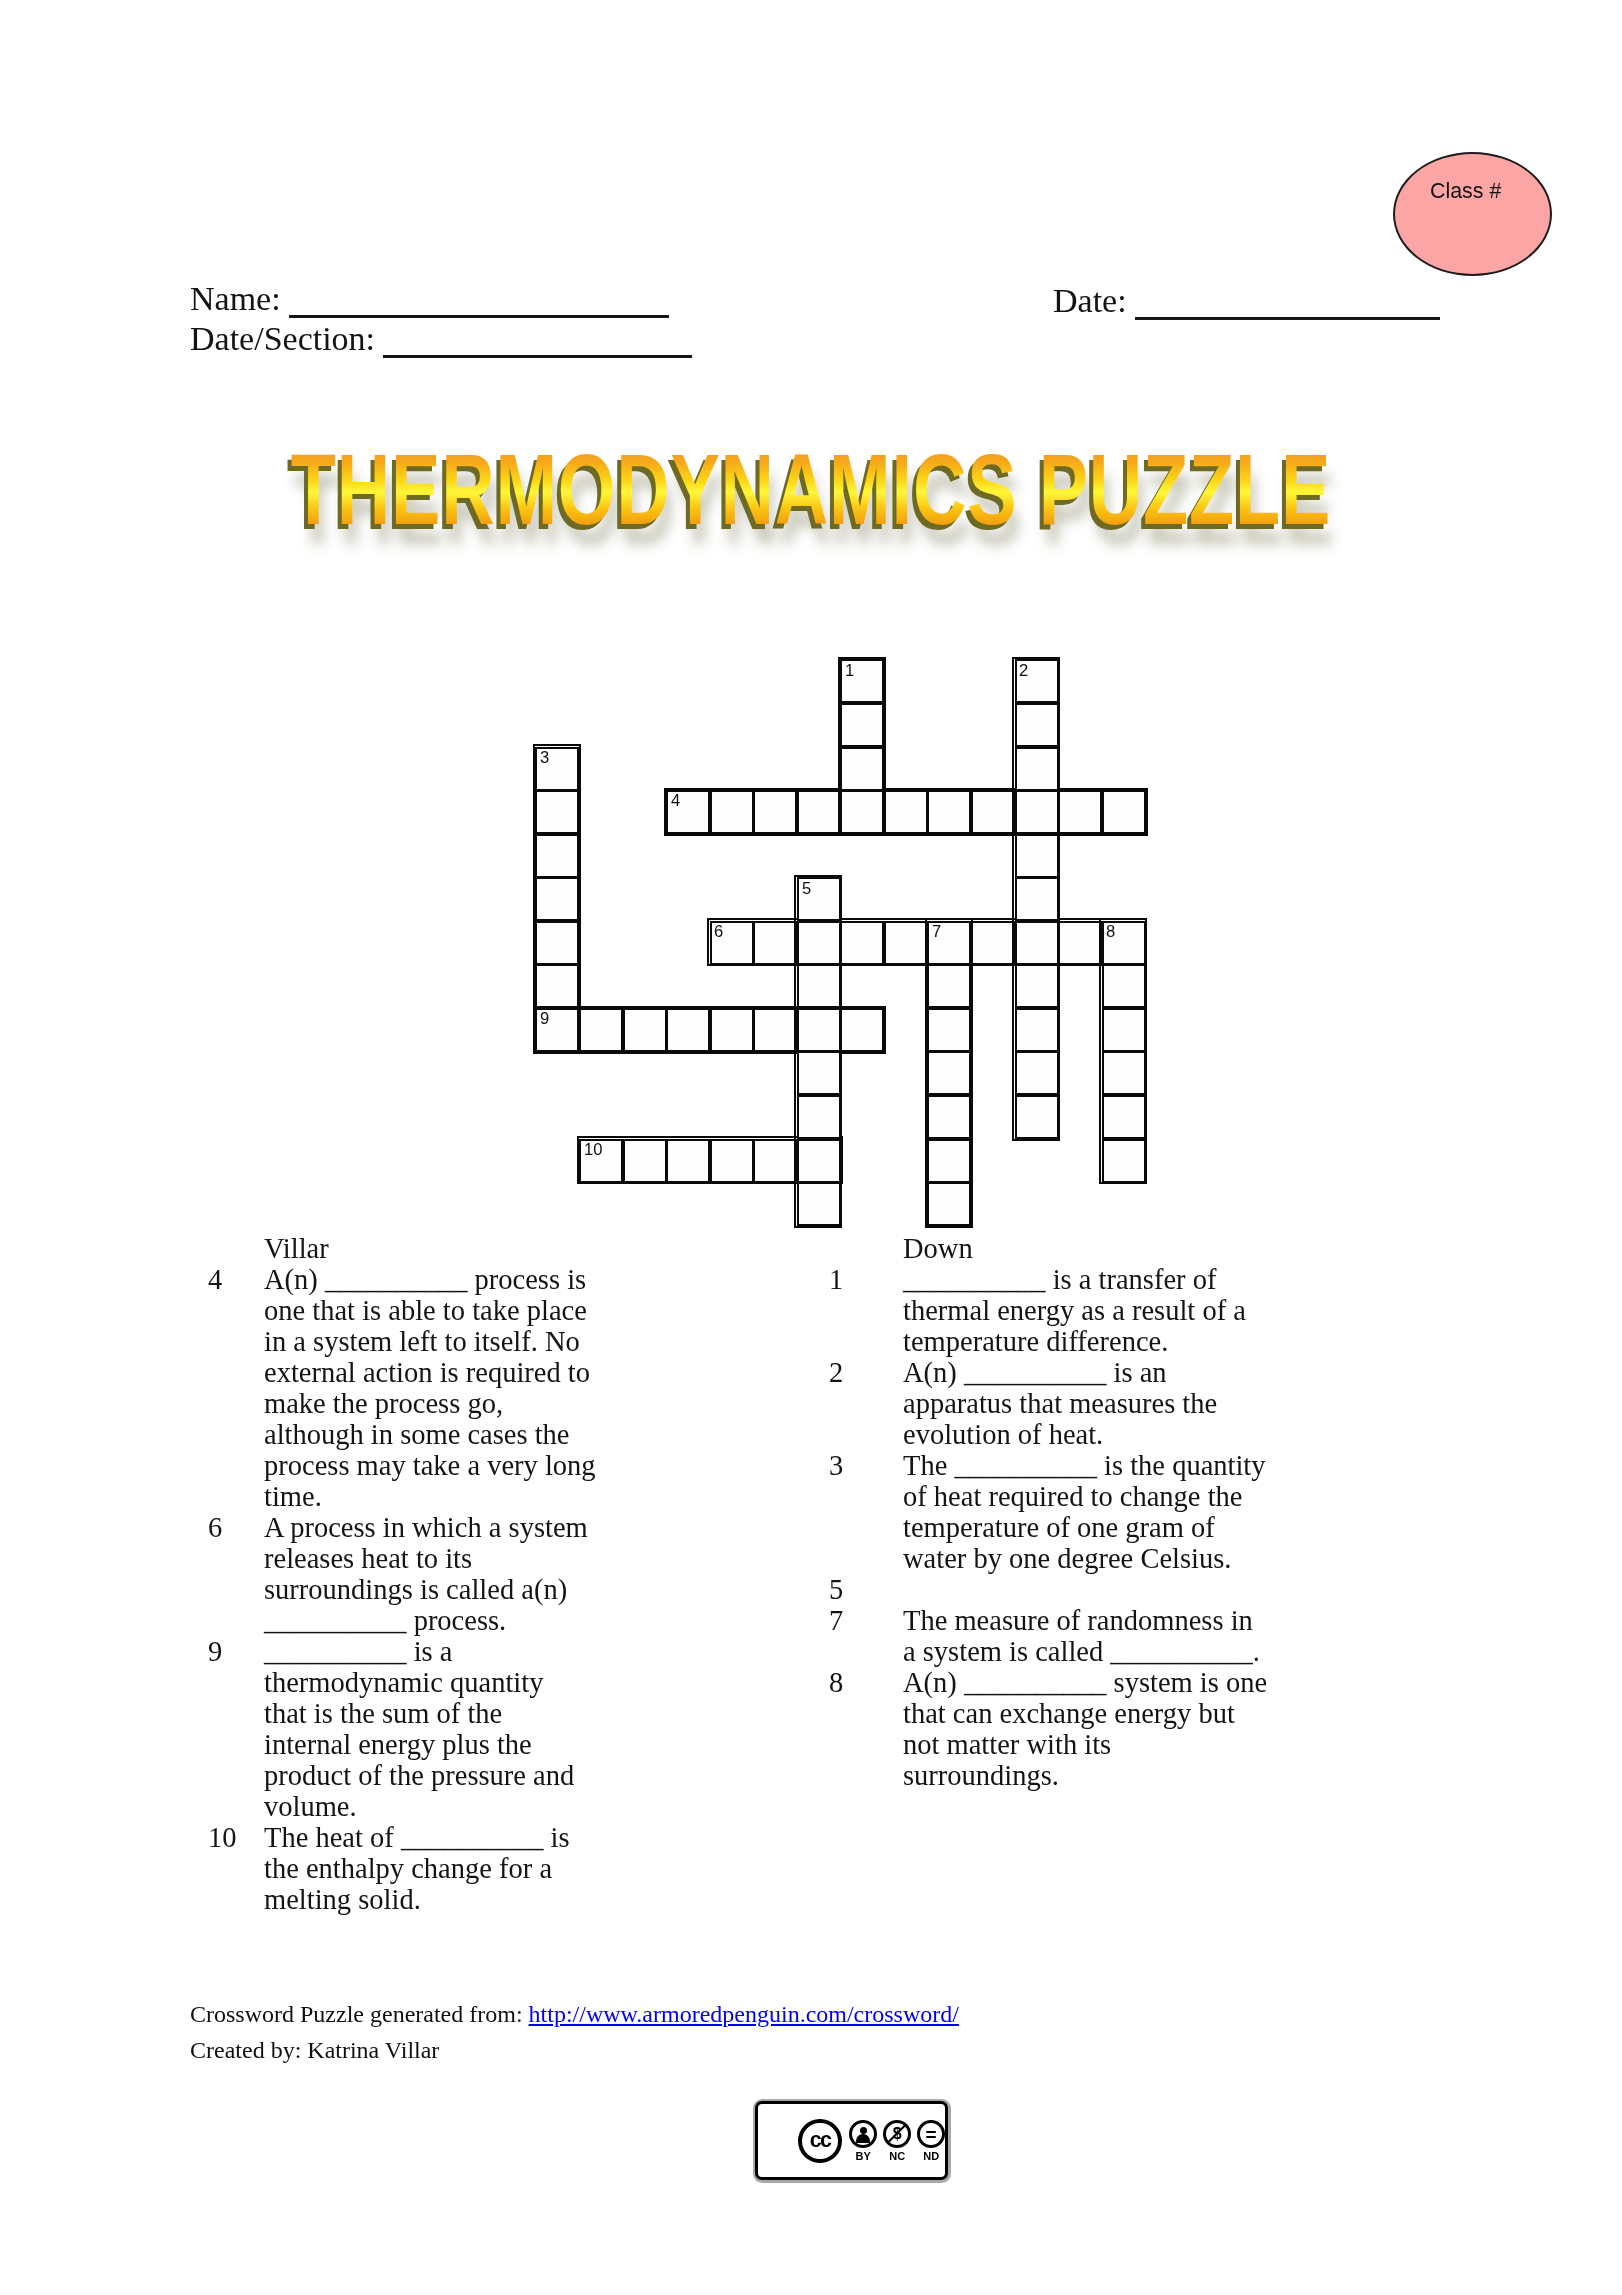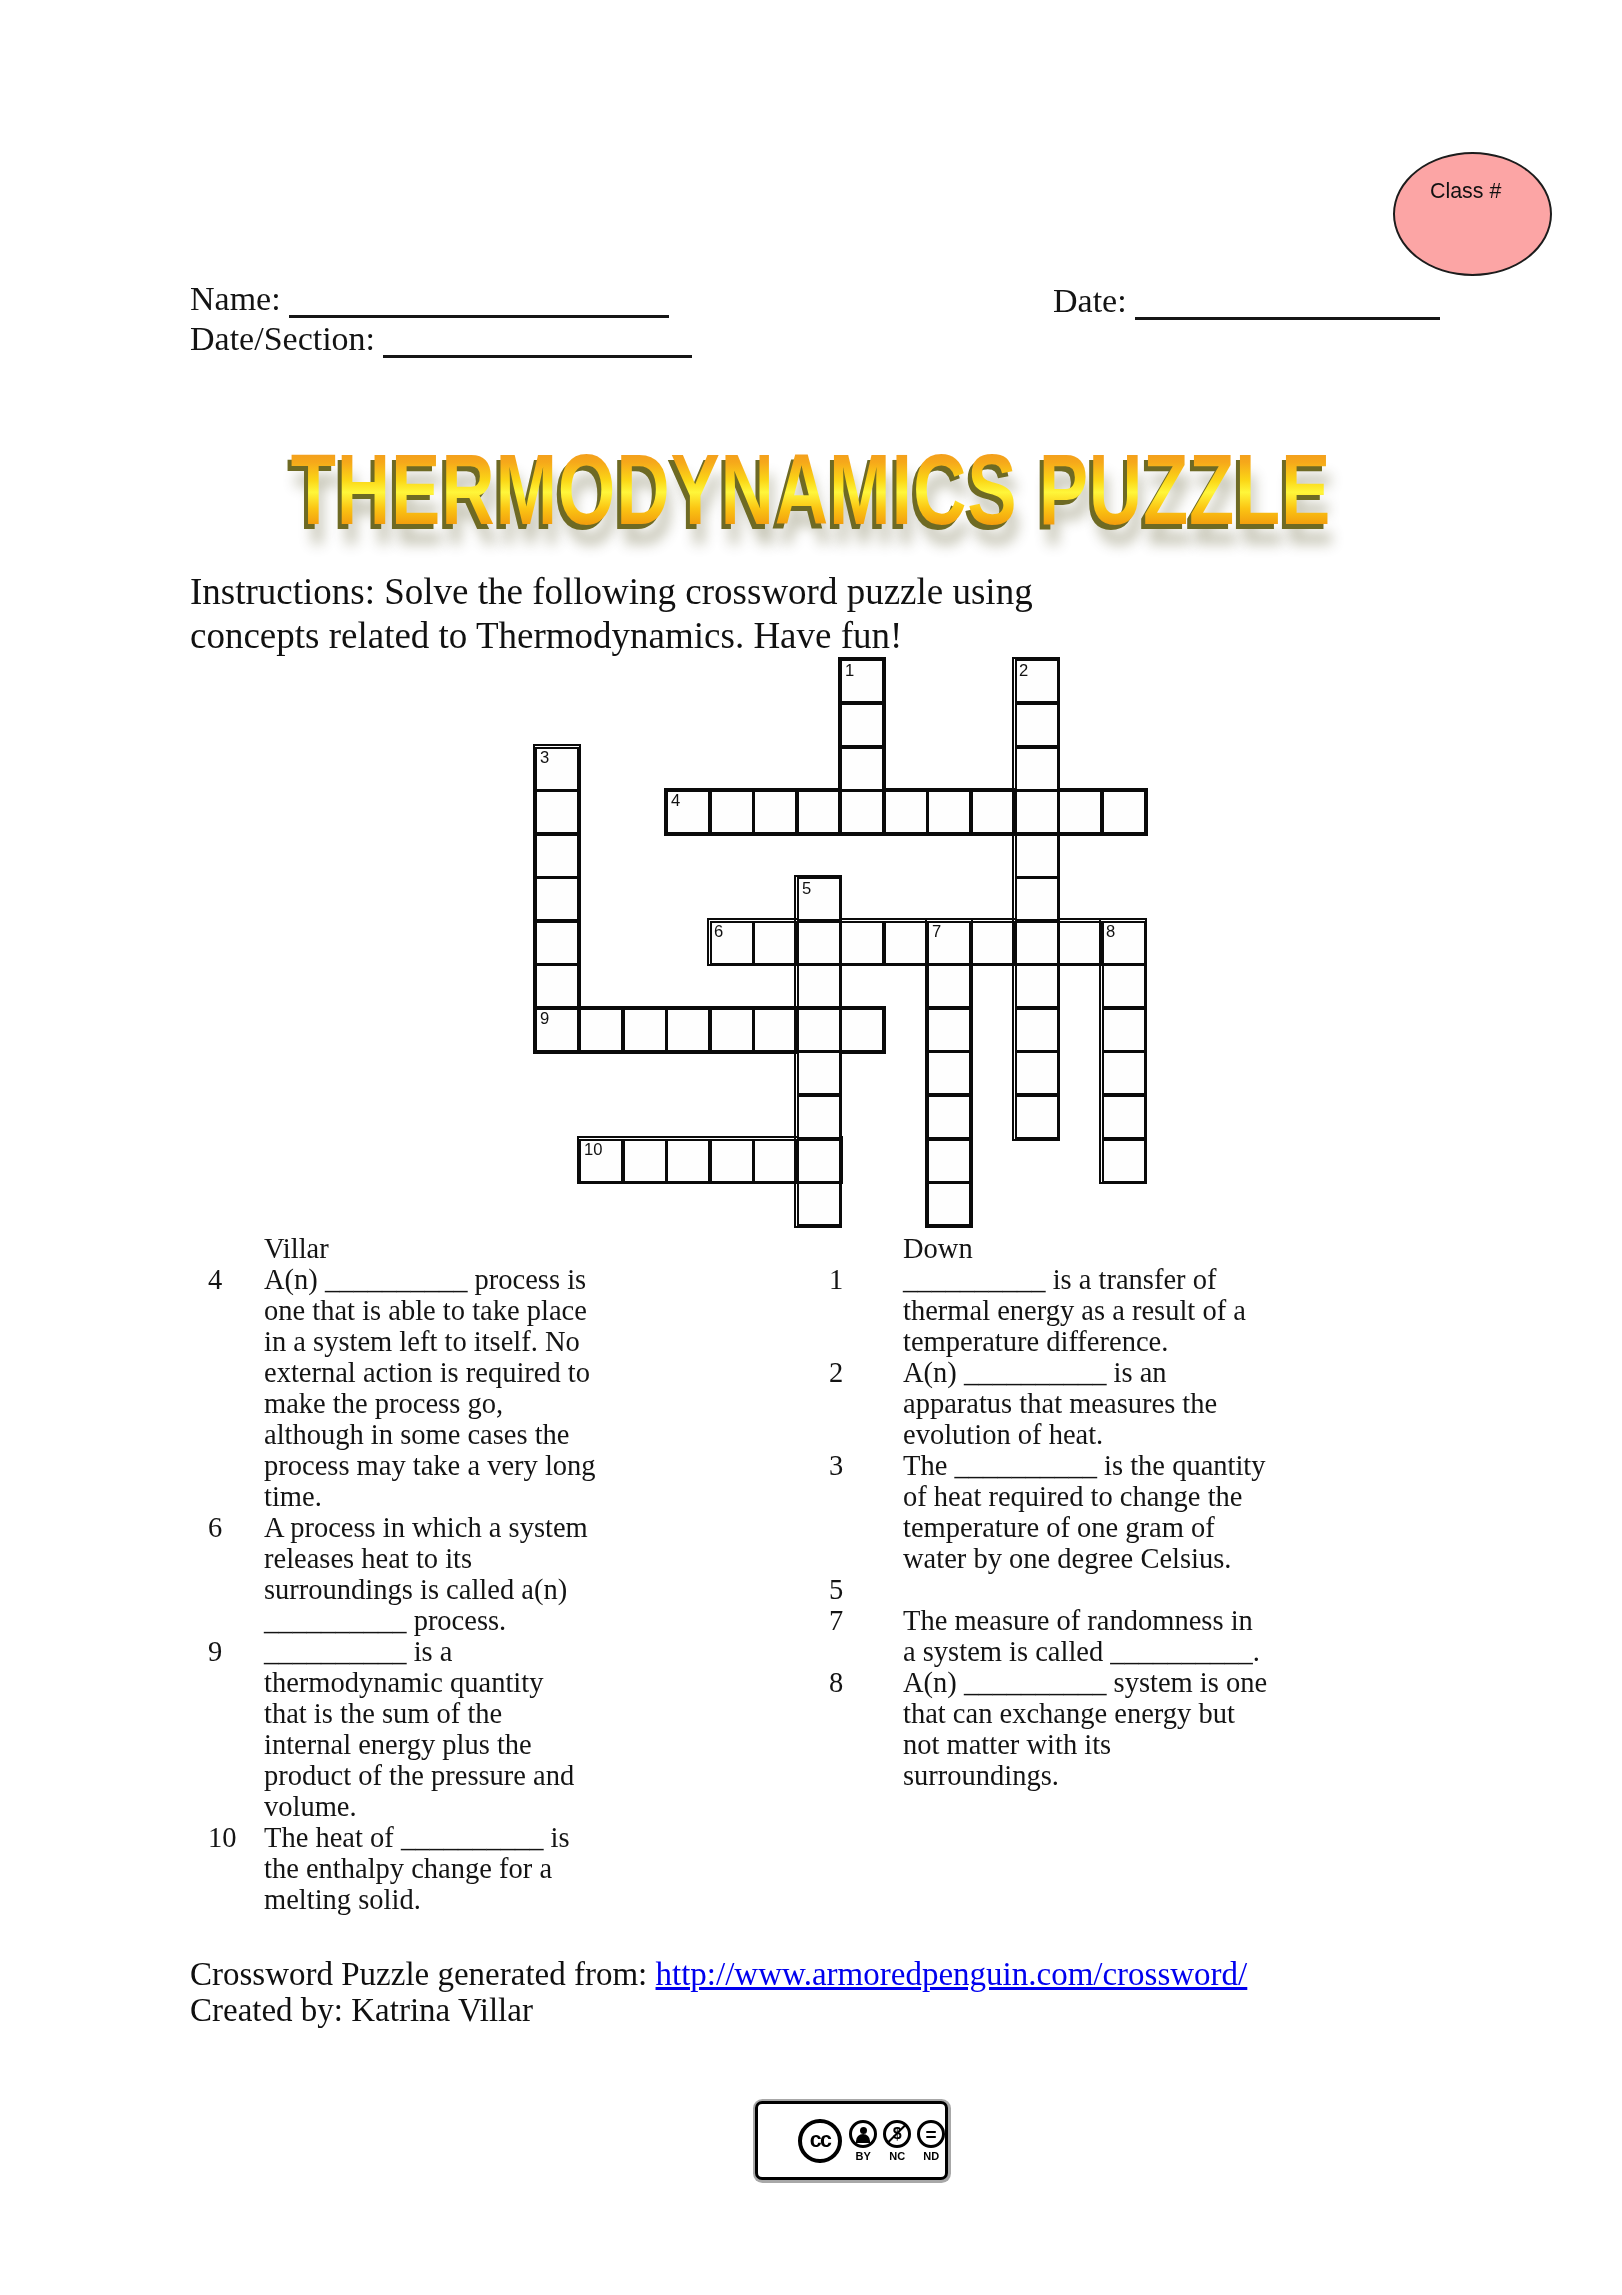--- a/index.html
+++ b/index.html
@@ -32,21 +32,21 @@
       box-sizing:border-box;background:#fefefe;}
   .grid .cell-num{position:absolute;font-family:"Liberation Sans","DejaVu Sans",sans-serif;
       font-size:16.6px;line-height:17.4px;color:#111;z-index:3;}
   
   .clue-col{position:absolute;top:1233px;font-size:28.5px;line-height:31px;}
   .clue-header{font-size:28.5px;}
   .clue-row{display:flex;}
   .clue-num{flex:none;}
   .clue-text{white-space:pre-line;width:507px;}
   
-  .footer{position:absolute;left:190px;top:1956px;font-size:33px;line-height:36px;color:#101010;}
+  .footer{position:absolute;left:190px;top:1996px;font-size:24px;line-height:36px;color:#101010;}
   .footer a{color:#0000ee;text-decoration:underline;cursor:pointer;}
   
   .cc-badge-outer{position:absolute;left:753px;top:2099px;background:#a8a8a8;border-radius:9.5px;padding:2.4px;}
   .cc-badge{background:#ffffff;border:3.2px solid #000;border-radius:7.1px;width:147px;height:73px;
       display:flex;align-items:center;justify-content:center;gap:7.1px;
       font-family:"Liberation Sans","DejaVu Sans",sans-serif;padding-left:40px;}
   .cc-big{width:44px;height:44px;border:4px solid #000;border-radius:50%;box-sizing:border-box;
       display:flex;align-items:center;justify-content:center;font-weight:bold;font-size:21.4px;color:#000;
       letter-spacing:-1.6px;}
   .cc-cols{display:flex;gap:5.5px;}
@@ -79,22 +79,20 @@
     <span class="blank" style="width:305px;"></span>
   </div>
   <div class="field-row" style="left:190px;top:320px;">
     <span>Date/Section:</span>
     <span class="blank" style="width:309px;"></span>
   </div>
 
   <div class="title-layer title-shadow">THERMODYNAMICS PUZZLE</div>
   <div class="title-layer title-grad">THERMODYNAMICS PUZZLE</div>
 
-  <div class="instructions">Instructions: Solve the following crossword puzzle using
-concepts related to Thermodynamics. Have fun!</div>
 
   <div class="grid" id="grid">
       <div class="run" style="left: 131px; top: 131px; width: 484px; height: 48px;"></div>
       <div class="cell" style="left: 133px; top: 133px;"></div>
       <div class="cell" style="left: 177px; top: 133px;"></div>
       <div class="cell" style="left: 220px; top: 133px;"></div>
       <div class="cell" style="left: 264px; top: 133px;"></div>
       <div class="cell" style="left: 307px; top: 133px;"></div>
       <div class="cell" style="left: 351px; top: 133px;"></div>
       <div class="cell" style="left: 394px; top: 133px;"></div>

